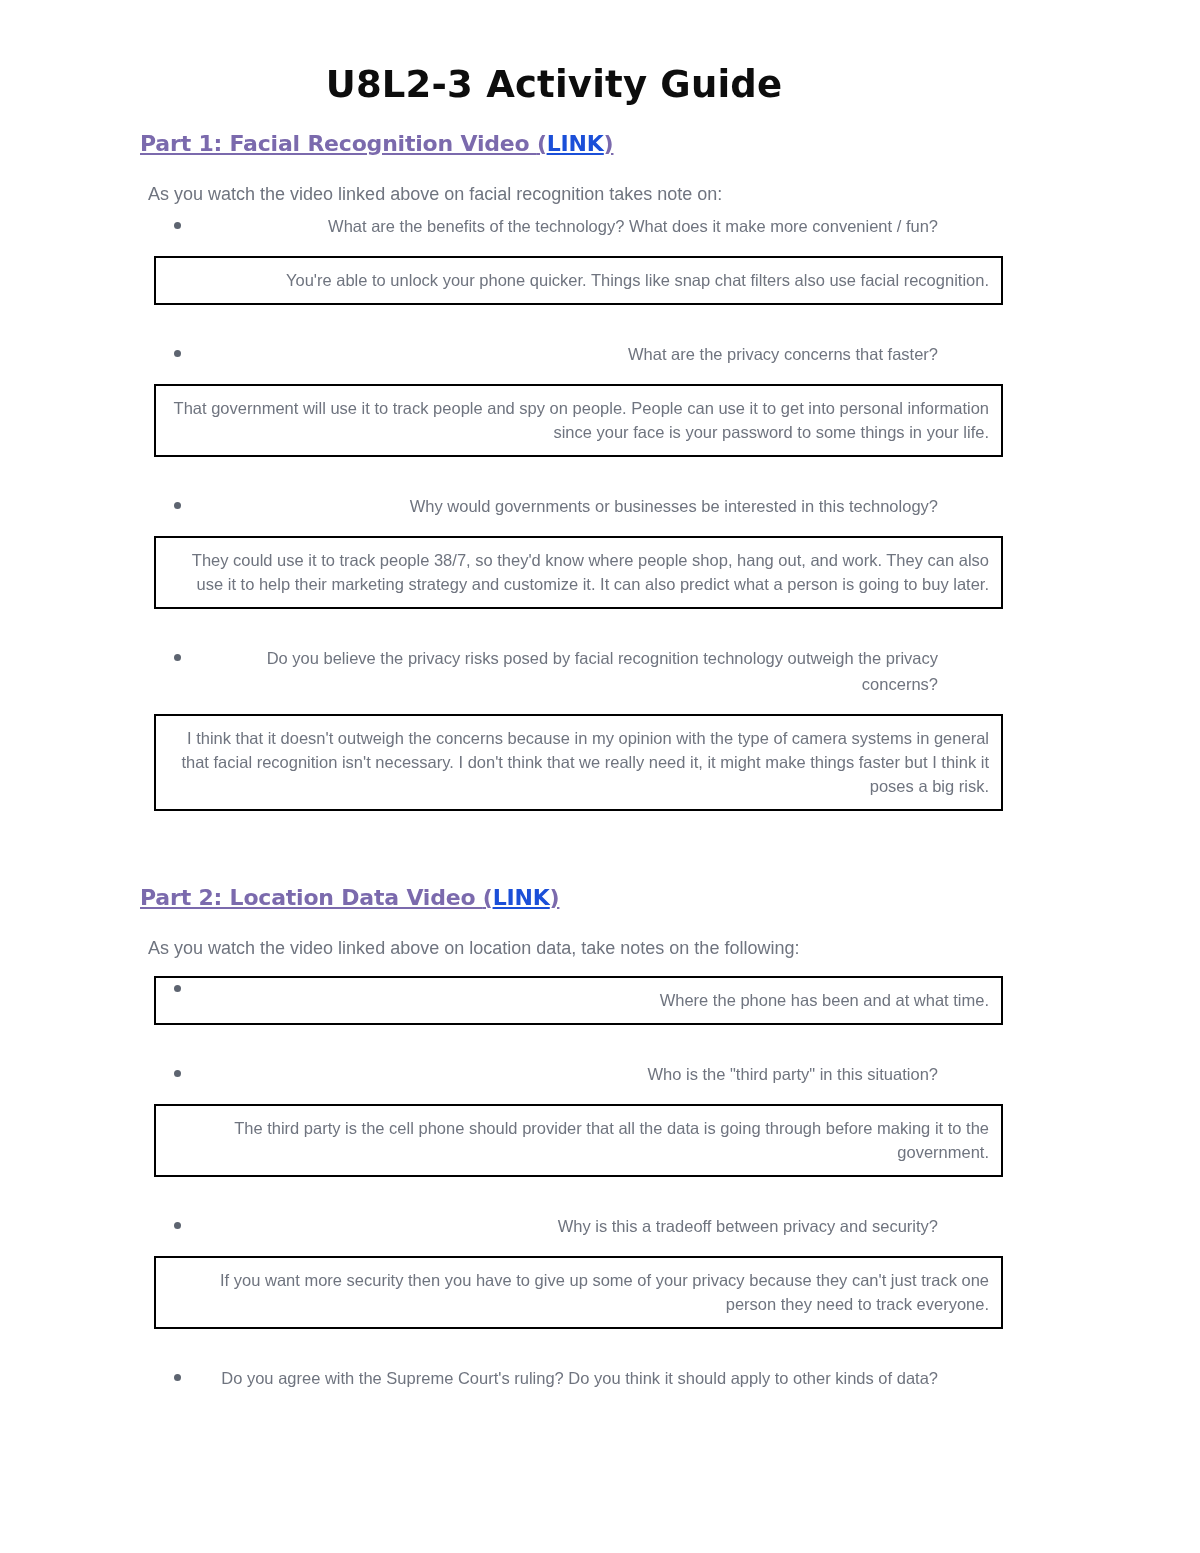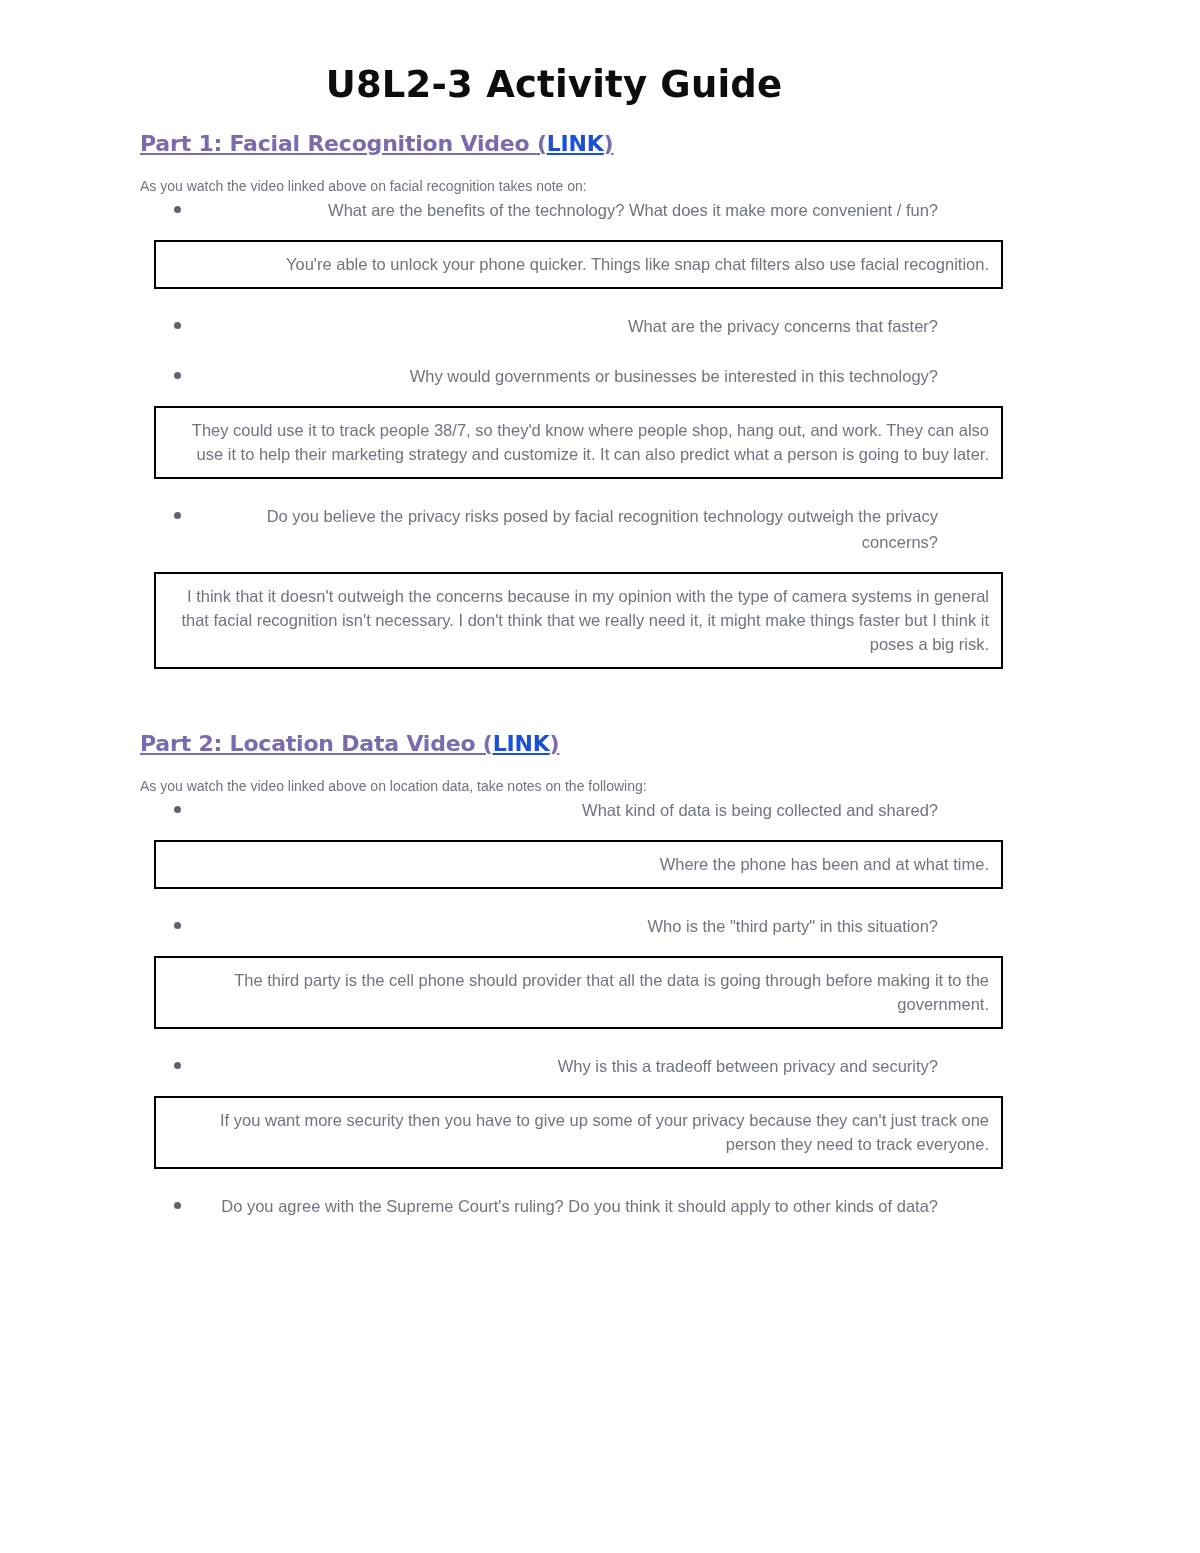--- a/index.html
+++ b/index.html
@@ -55,23 +55,23 @@
     color: #7b6aad;
   }
   .section-heading .link {
     color: #1b4fd8;
     text-decoration: underline;
     cursor: pointer;
   }
 
   
   .intro {
-    margin: 0;
+    margin: 8px;
     padding-top: 16px;
-    font-size: 14px;
+    font-size: 18px;
     line-height: 22px;
     color: #6f747f;
   }
 
   
   .qa-list {
     list-style: none;
     margin: 0;
     padding: 0;
     text-align: right;
@@ -95,21 +95,21 @@
     margin: 0;
     font-size: 16.5px;
     line-height: 26px;
     color: #6f747f;
     padding-right: 30px;
   }
 
   
   .answer-box {
     box-sizing: border-box;
-    margin: 17px 0 0 -66px;  
+    margin: 17px 0 12px -66px;  
     margin-left: -57px;
     width: 849px;
     border: 2px solid #000000;
     background: #ffffff;
     padding: 10px 12px 11px 12px;
   }
   .answer-text {
     margin: 0;
     font-size: 16.5px;
     line-height: 24px;
@@ -142,20 +142,23 @@
       <p class="question">What are the benefits of the technology? What does it make more convenient / fun?</p>
       <div class="answer-box">
         <p class="answer-text">You're able to unlock your phone quicker. Things like snap chat filters also use facial recognition.</p>
       </div>
       <div class="gap-after-box"></div>
     </li>
 
     <li class="qa-item">
       <span class="bullet"></span>
       <p class="question">What are the privacy concerns that faster?</p>
+      <div class="answer-box">
+        <p class="answer-text">That government will use it to track people and spy on people. People can use it to get into personal information since your face is your password to some things in your life.</p>
+      </div>
       <div class="gap-after-box"></div>
     </li>
 
     <li class="qa-item">
       <span class="bullet"></span>
       <p class="question">Why would governments or businesses be interested in this technology?</p>
       <div class="answer-box">
         <p class="answer-text">They could use it to track people 38/7, so they'd know where people shop, hang out, and work. They can also use it to help their marketing strategy and customize it. It can also predict what a person is going to buy later.</p>
       </div>
       <div class="gap-after-box"></div>
@@ -176,21 +179,20 @@
   <h2 class="section-heading">
     <span>Part 2: Location Data Video </span><span class="paren">(</span><span class="link">LINK</span><span class="paren">)</span>
   </h2>
 
   <p class="intro">As you watch the video linked above on location data, take notes on the following:</p>
 
   <ul class="qa-list">
 
     <li class="qa-item">
       <span class="bullet"></span>
-      <p class="question">What kind of data is being collected and shared?</p>
       <div class="answer-box">
         <p class="answer-text">Where the phone has been and at what time.</p>
       </div>
       <div class="gap-after-box"></div>
     </li>
 
     <li class="qa-item">
       <span class="bullet"></span>
       <p class="question">Who is the "third party" in this situation?</p>
       <div class="answer-box">

